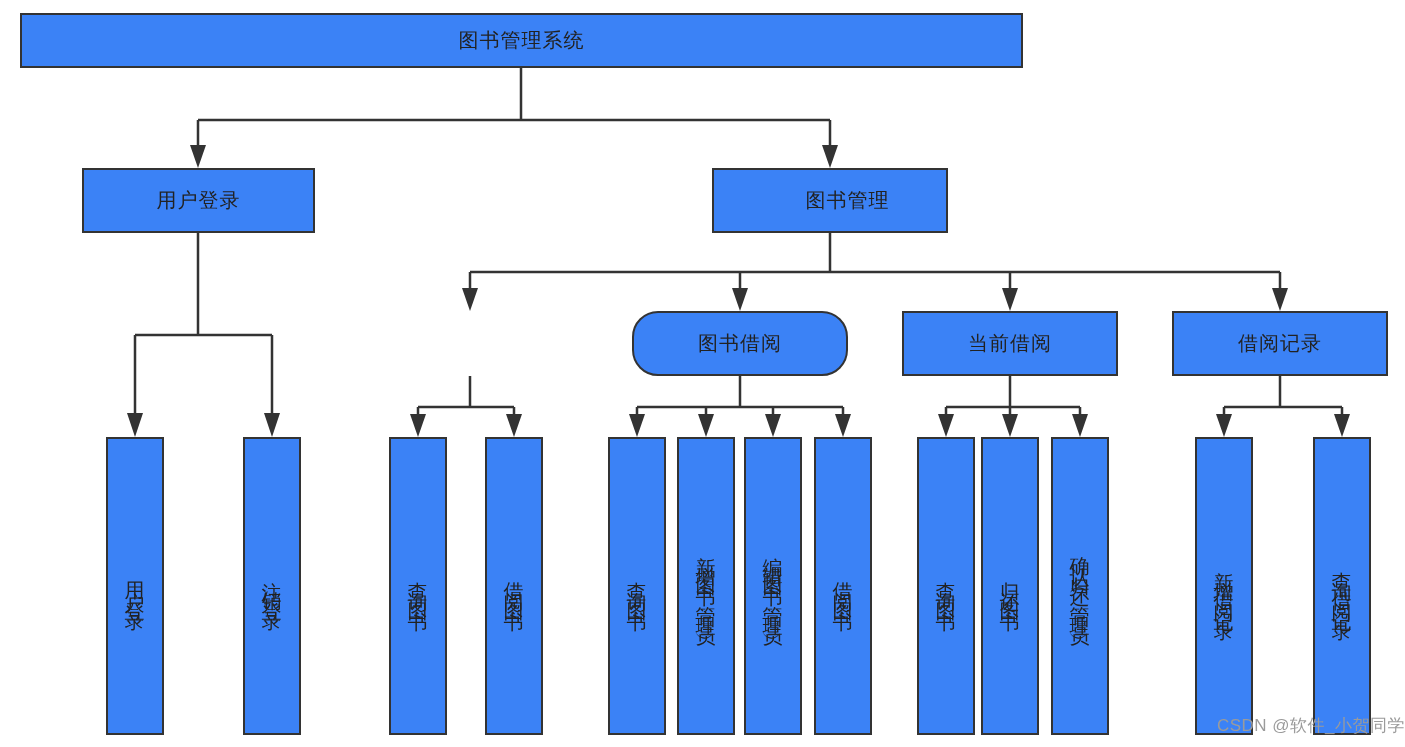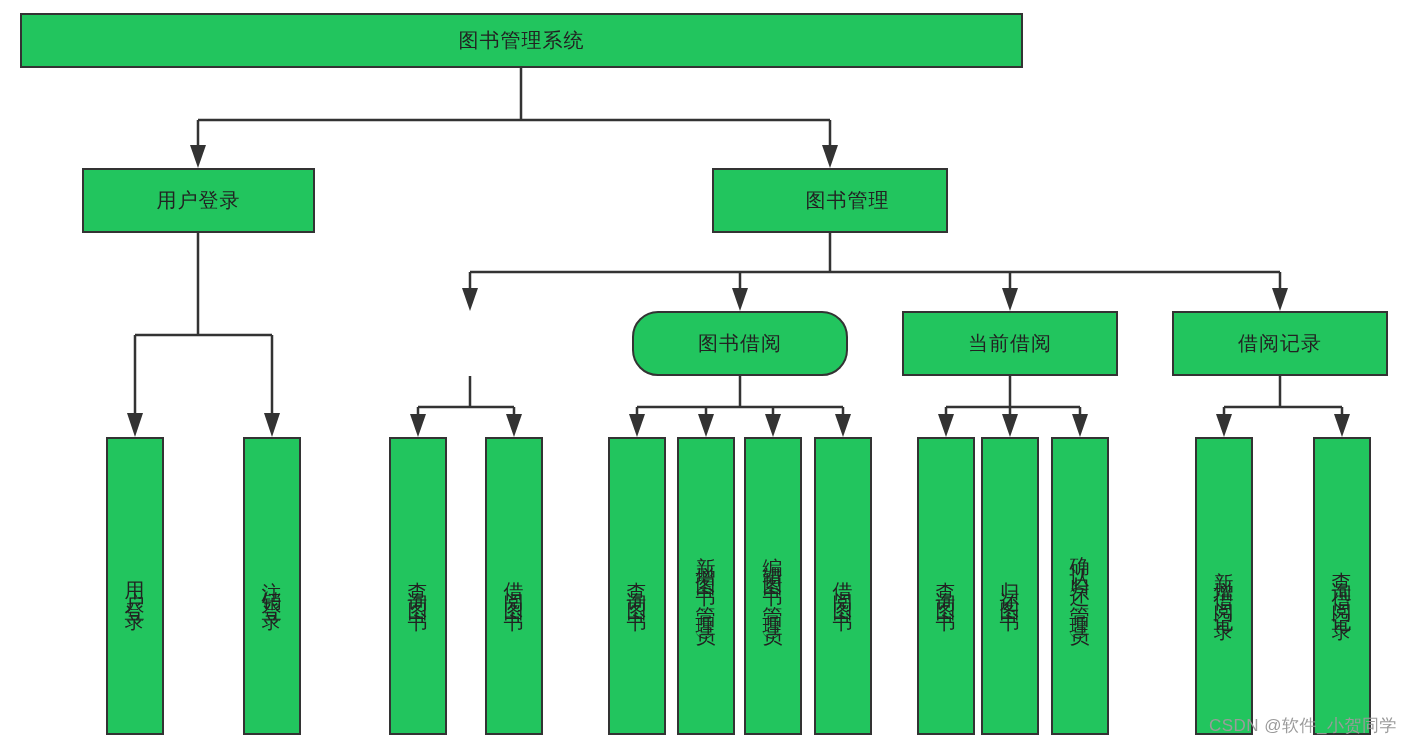--- a/index.html
+++ b/index.html
@@ -16,36 +16,36 @@
     font-family:"Liberation Sans",sans-serif;
     overflow:hidden;
   }
   #edges{position:absolute;left:0;top:0;width:1405px;height:747px;}
   #edges path{stroke:var(--border);stroke-width:2.5;fill:none;}
   #edges polygon{fill:var(--border);stroke:none;}
   .node{
     position:absolute;
     box-sizing:border-box;
     border:2.5px solid var(--border);
-    background:#22c55e;
+    background:#3b82f6;
     display:flex;align-items:center;justify-content:center;
     color:var(--text);
   }
   .node.h{font-size:20px;letter-spacing:1px;}
   .node.leaf{
     font-size:20px;
     writing-mode:vertical-rl;
     text-orientation:mixed;
     letter-spacing:10px;
     line-height:1;
     text-align:center;
   }
   #watermark{
     position:absolute;
-    right:8px;top:714px;
+    right:0;top:714px;
     font-size:17px;
     color:var(--watermark);
     letter-spacing:0.5px;
     white-space:nowrap;
     margin-left:25px;
   }
 </style>
 </head>
 <body>
 

